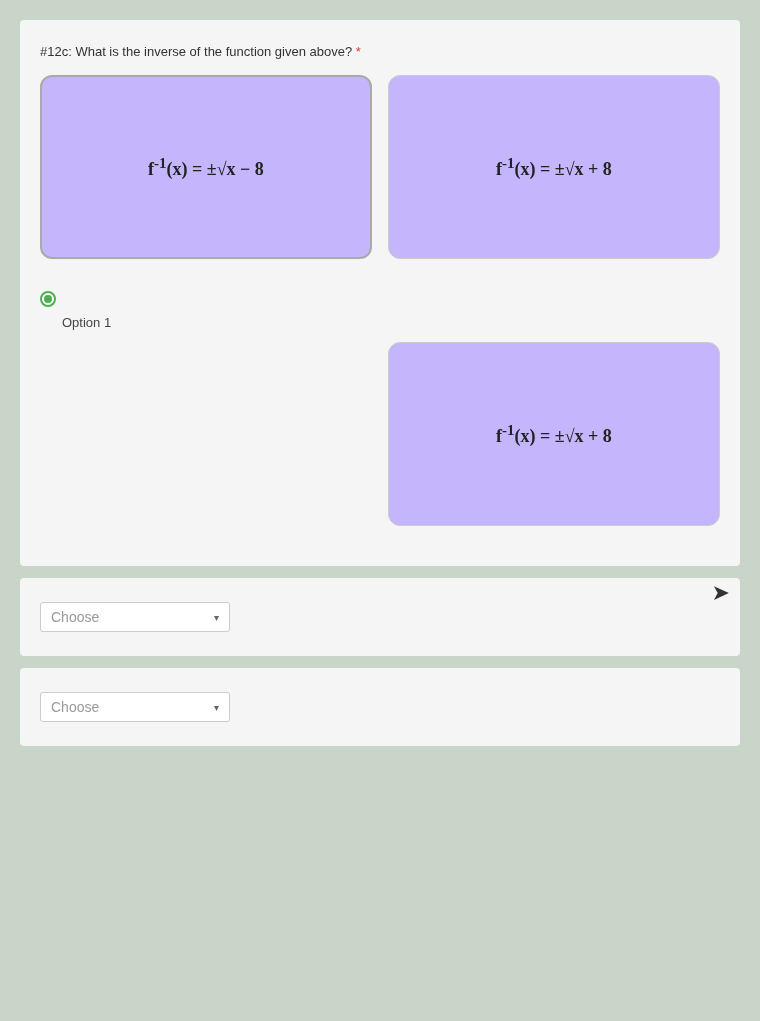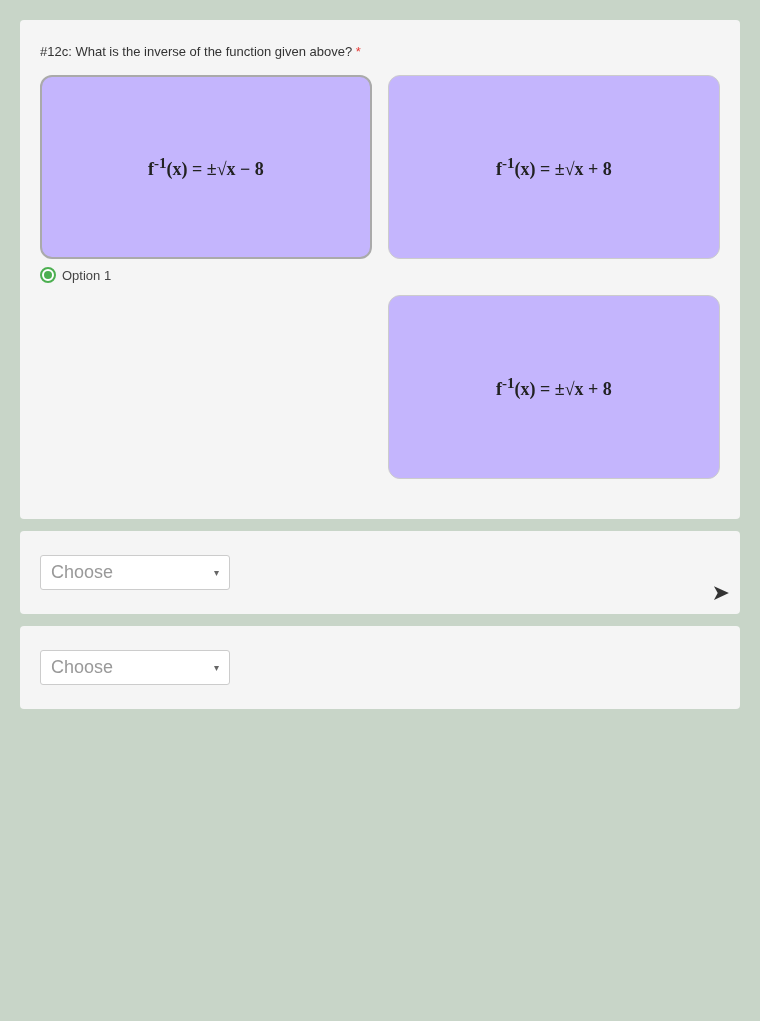--- a/index.html
+++ b/index.html
@@ -83,36 +83,37 @@
     .radio-circle.selected::after {
       content: '';
       width: 8px;
       height: 8px;
       border-radius: 50%;
       background: #4CAF50;
     }
     .option-label-text {
       font-size: 13px;
       color: #444;
+      margin-top: 48px;
     }
     
     .dropdown-select {
       display: flex;
       align-items: center;
       border: 1px solid #ccc;
       background: #fff;
       border-radius: 3px;
       padding: 6px 10px;
       width: 190px;
       cursor: pointer;
       user-select: none;
       justify-content: space-between;
     }
     .dropdown-select-text {
-      font-size: 18px;
+      font-size: 14px;
       color: #999;
     }
     .dropdown-arrow {
       font-size: 10px;
       color: #666;
     }
     .cursor-arrow {
       position: fixed;
       right: 30px;
       top: 580px;

